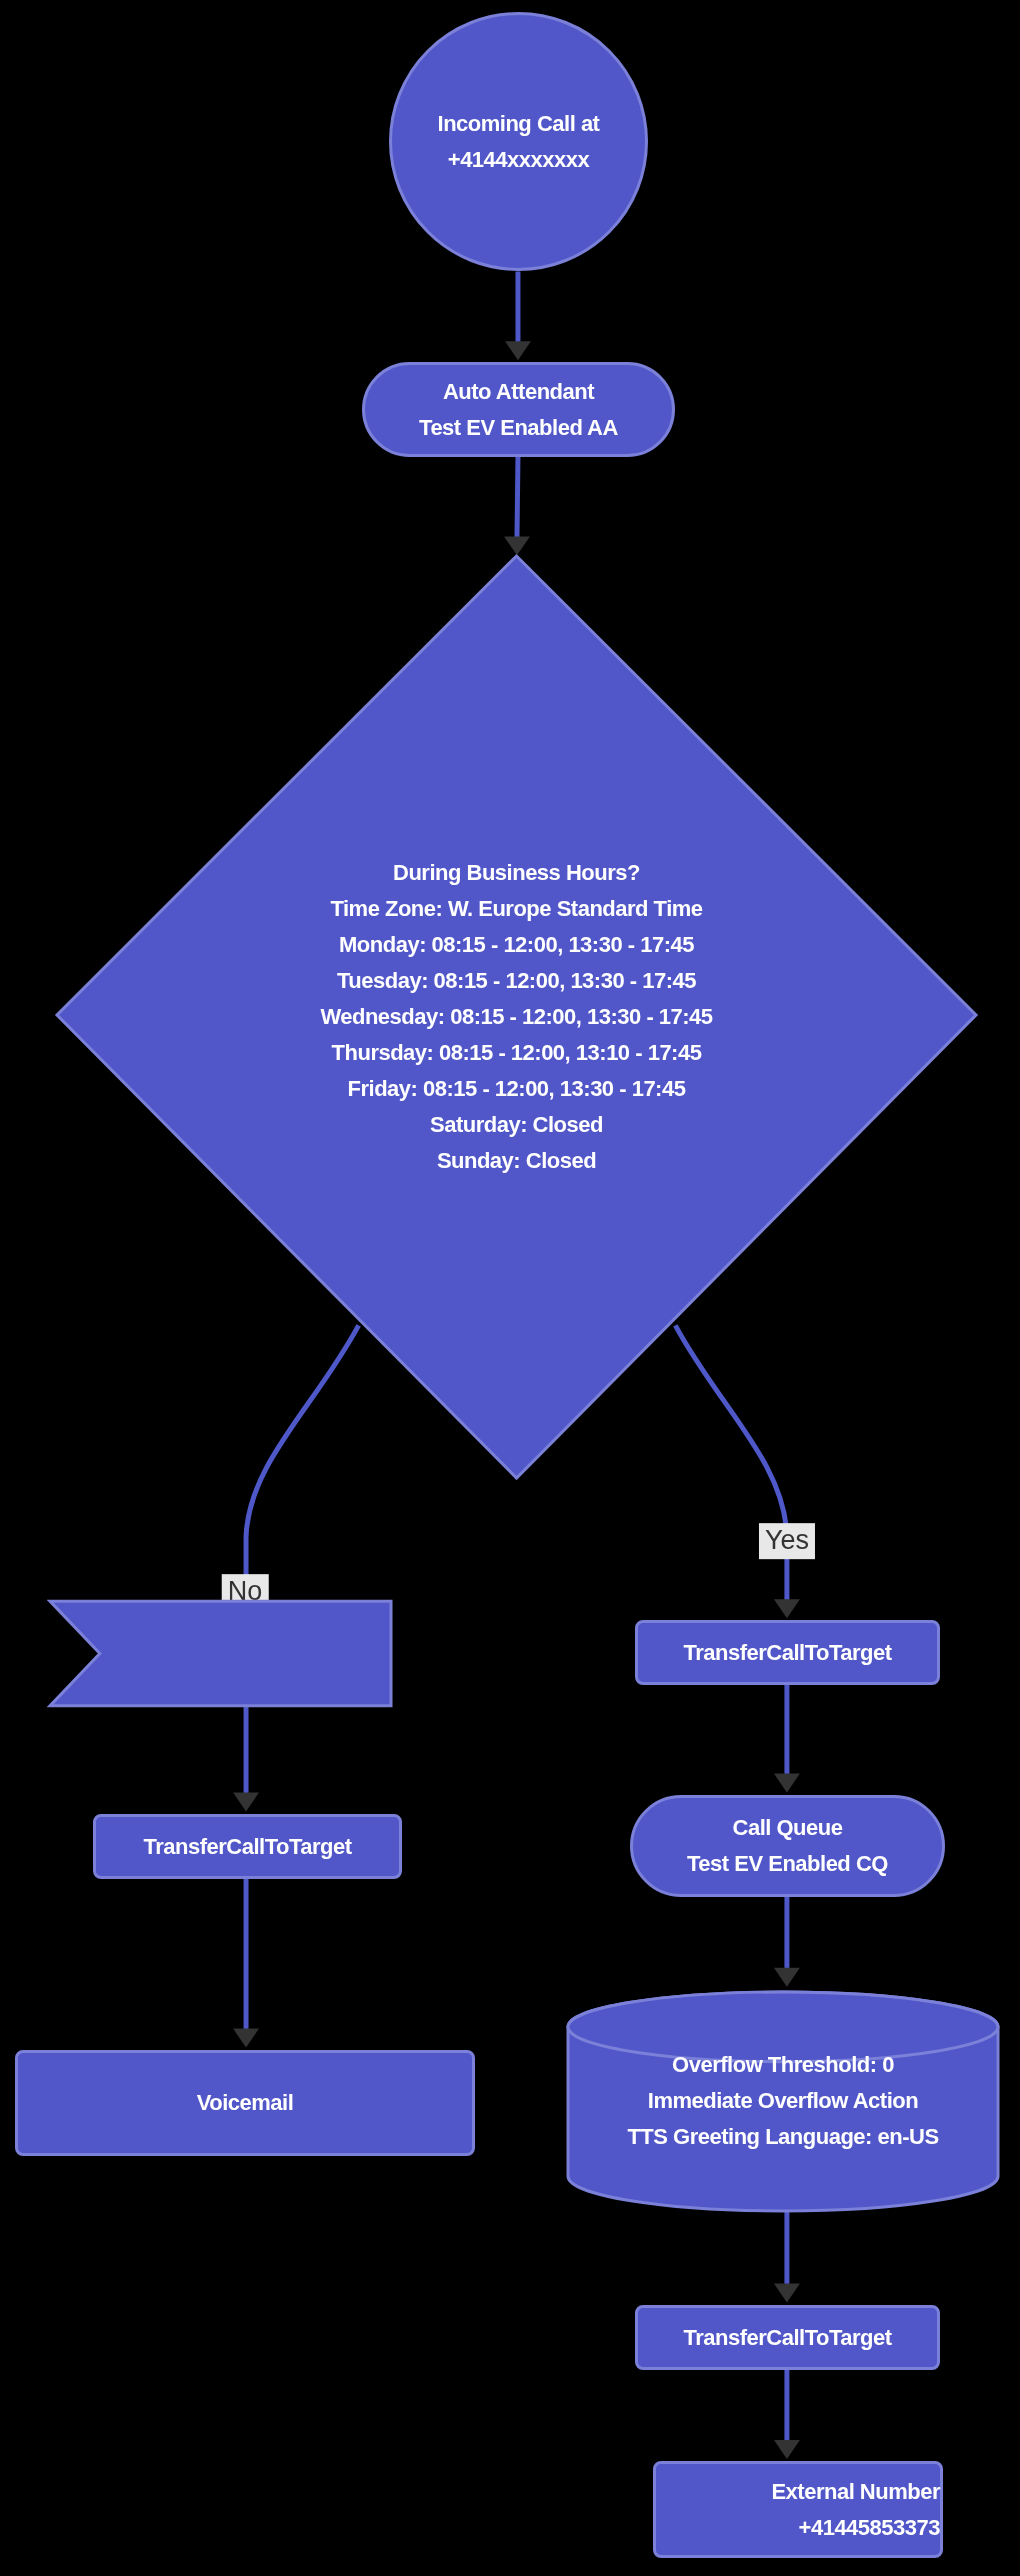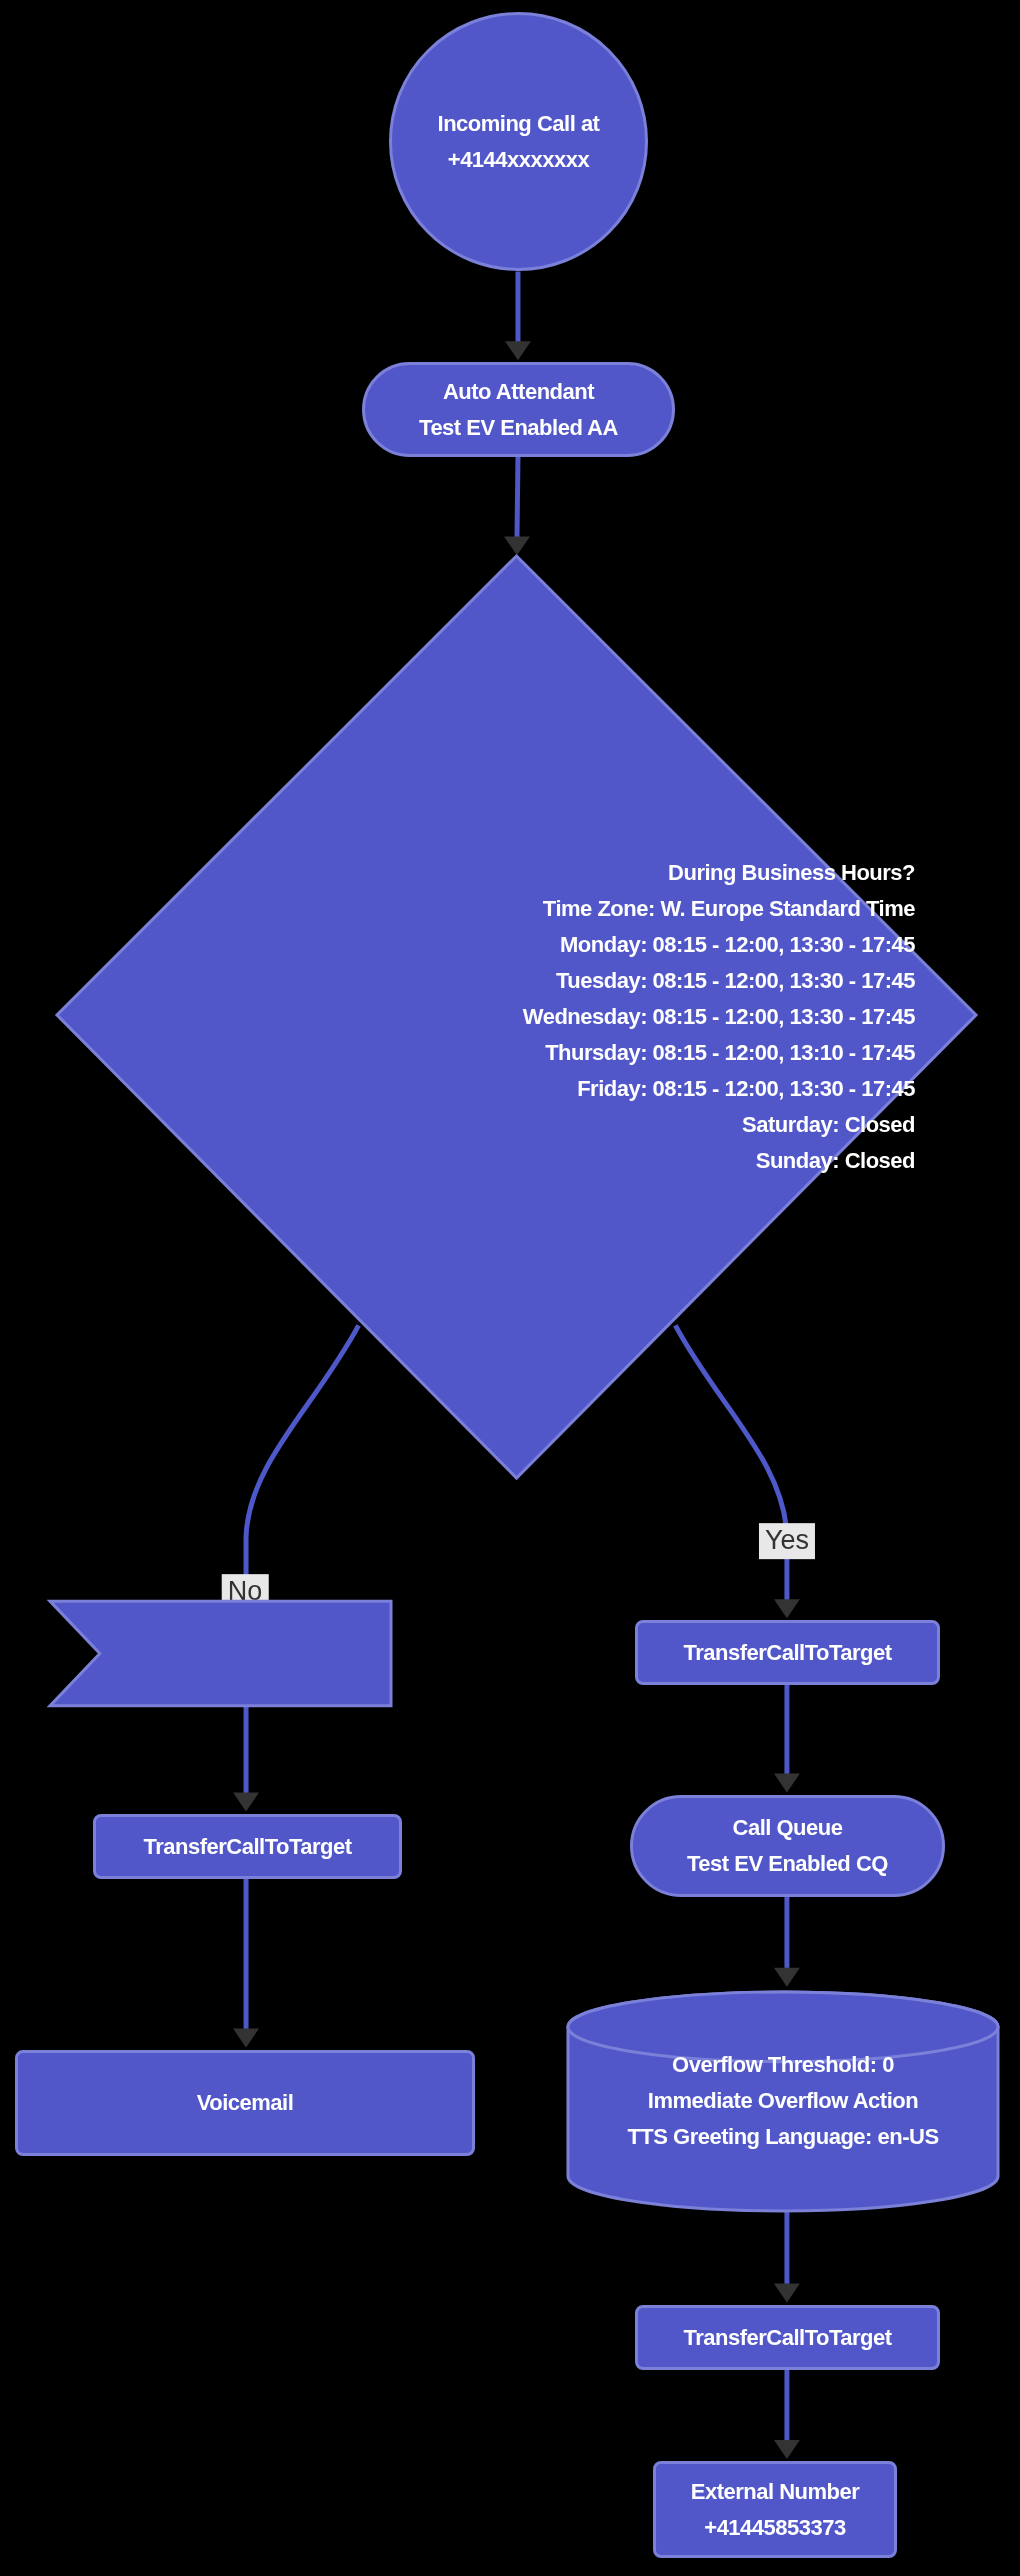--- a/index.html
+++ b/index.html
@@ -70,21 +70,21 @@
   </div>
 
   <div class="node fillbox stadium" style="left:362px;top:362px;width:313px;height:95px;">
     <span>Auto Attendant</span>
     <span>Test EV Enabled AA</span>
   </div>
 
   <svg class="shape-svg" style="left:52px;top:551px;" width="929" height="932" viewBox="0 0 932 935">
     <polygon class="shp" points="466,5 927,465.5 466,930 5,465.5"></polygon>
   </svg>
-  <div class="node" style="left:118px;top:852px;width:797px;height:329px;align-items:flex-end;">
+  <div class="node" style="left:118px;top:852px;width:797px;height:329px;">
     <span>During Business Hours?</span>
     <span>Time Zone: W. Europe Standard Time</span>
     <span>Monday: 08:15 - 12:00, 13:30 - 17:45</span>
     <span>Tuesday: 08:15 - 12:00, 13:30 - 17:45</span>
     <span>Wednesday: 08:15 - 12:00, 13:30 - 17:45</span>
     <span>Thursday: 08:15 - 12:00, 13:10 - 17:45</span>
     <span>Friday: 08:15 - 12:00, 13:30 - 17:45</span>
     <span>Saturday: Closed</span>
     <span>Sunday: Closed</span>
   </div>
@@ -117,19 +117,19 @@
   <div class="node" style="left:564px;top:2041px;width:438px;height:120px;">
     <span>Overflow Threshold: 0</span>
     <span>Immediate Overflow Action</span>
     <span>TTS Greeting Language: en-US</span>
   </div>
 
   <div class="node fillbox rect" style="left:635px;top:2305px;width:305px;height:65px;">
     <span>TransferCallToTarget</span>
   </div>
 
-  <div class="node fillbox rect" style="left:653px;top:2461px;width:244px;height:97px;">
+  <div class="node fillbox rect" style="left:653px;top:2461px;width:290px;height:97px;align-items:flex-end;">
     <span>External Number</span>
     <span>+41445853373</span>
   </div>
 
 </div>
 
 
 </body></html>

